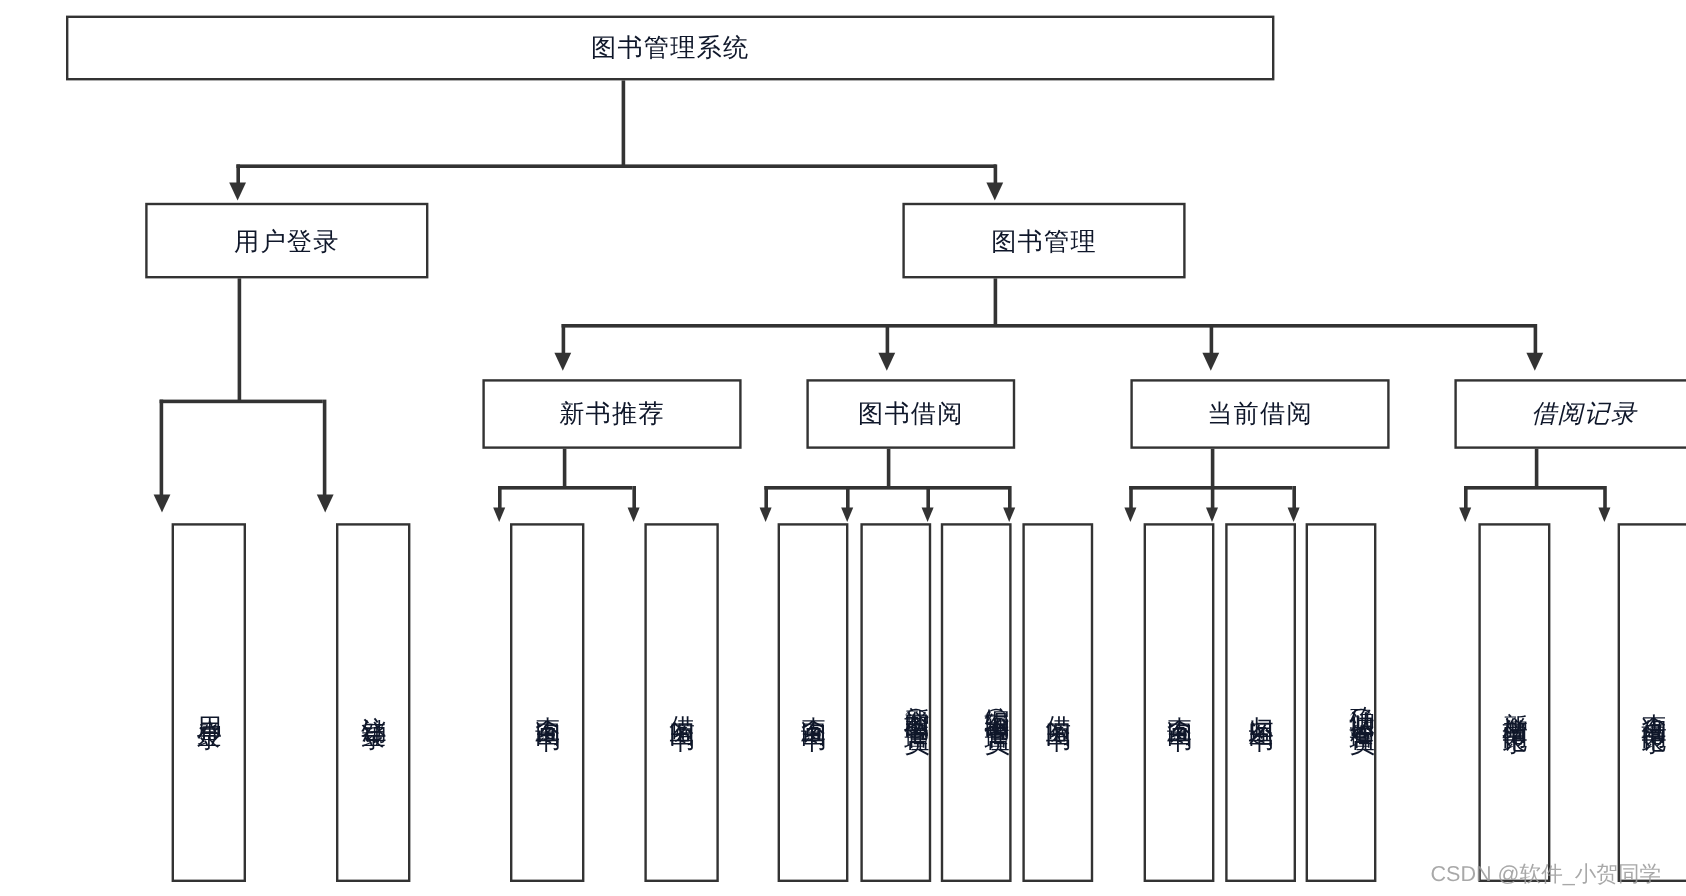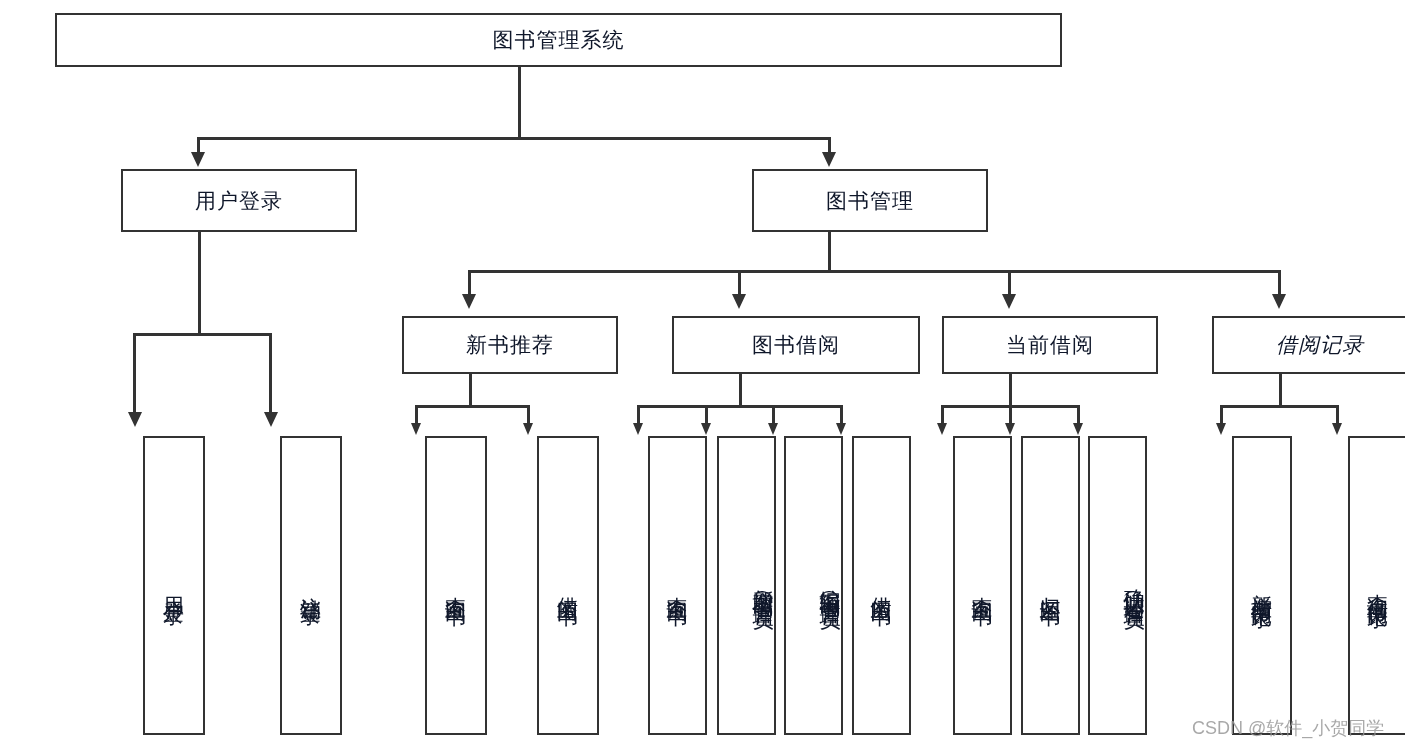--- a/index.html
+++ b/index.html
@@ -115,21 +115,21 @@
   <div class="edge v" style="left:738px; top:270px; height:28px;"></div>
   <div class="arrow" style="left:732px; top:294px;"></div>
   <div class="edge v" style="left:1008px; top:270px; height:28px;"></div>
   <div class="arrow" style="left:1002px; top:294px;"></div>
   <div class="edge v" style="left:1278px; top:270px; height:28px;"></div>
   <div class="arrow" style="left:1272px; top:294px;"></div>
 
   <div class="node horiz" style="left:362px; top:316px; width:216px; height:58px;">
     <span class="node-label">新书推荐</span>
   </div>
-  <div class="node horiz" style="left:632px; top:316px; width:248px; height:58px;">
+  <div class="node horiz" style="left:632px; top:316px; width:174px; height:58px;">
     <span class="node-label">图书借阅</span>
   </div>
   <div class="node horiz" style="left:902px; top:316px; width:216px; height:58px;text-align:right;">
     <span class="node-label">当前借阅</span>
   </div>
   <div class="node horiz" style="left:1172px; top:316px; width:216px; height:58px;font-style:italic;">
     <span class="node-label">借阅记录</span>
   </div>
 
   <div class="edge v" style="left:469px; top:374px; height:33px;"></div>

